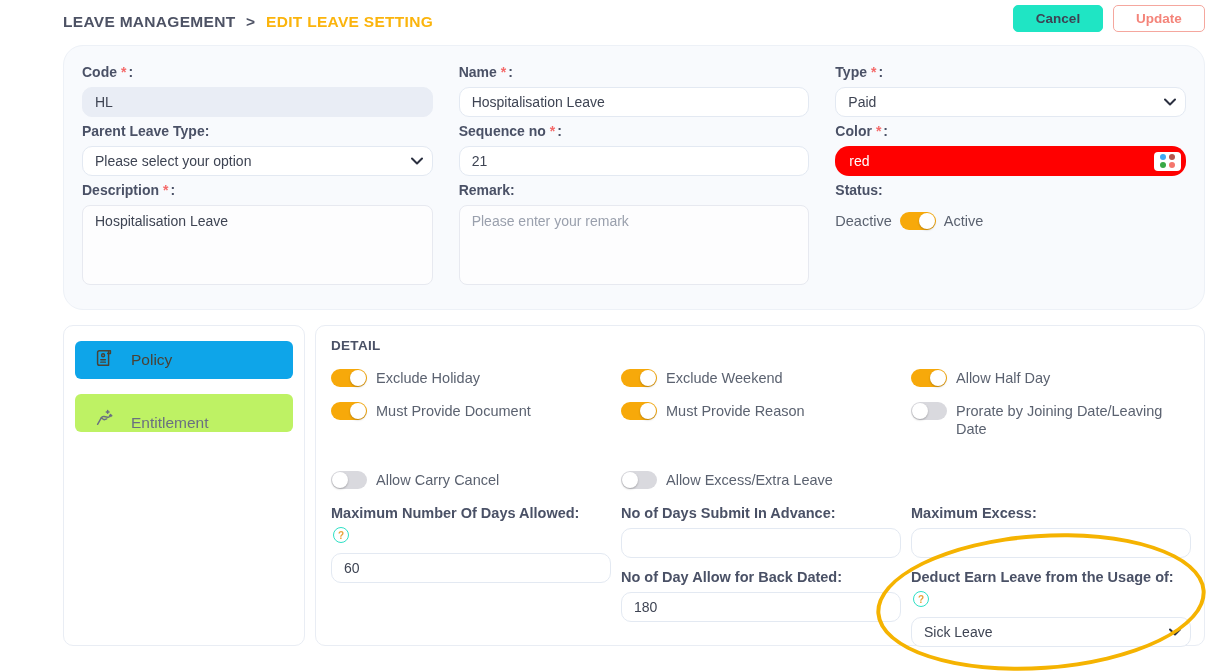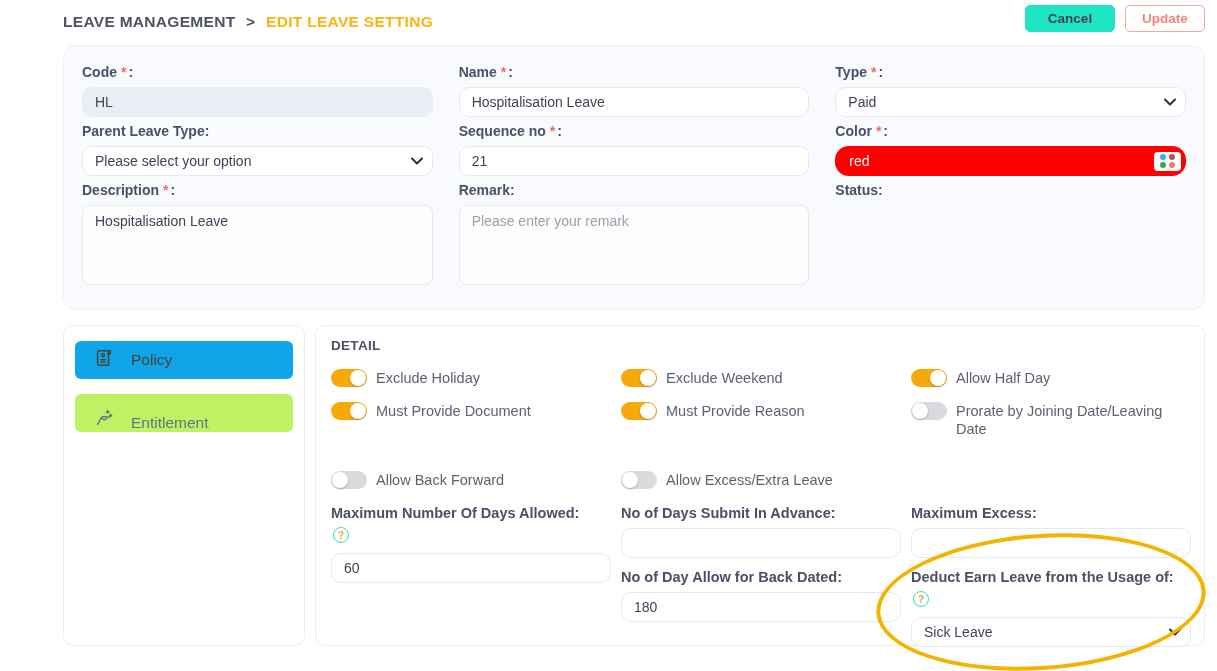--- a/index.html
+++ b/index.html
@@ -9,24 +9,24 @@
 
   
   .breadcrumb { position:absolute; left:63px; top:13px; font-size:15.5px;
     font-weight:700; color:#4D5264; letter-spacing:.3px; }
   .breadcrumb .sep { margin:0 6px; color:#4D5264; }
   .breadcrumb .current { color:#FBB40C; }
   .actions { position:absolute; right:12px; top:5px; display:flex; gap:10px; }
   .btn { height:27px; border-radius:5px; font-size:13.5px; font-weight:700;
     display:flex; align-items:center; justify-content:center; cursor:pointer; }
   .btn-cancel { width:90px; background:#1FE5C4; color:#3D4354; border:1px solid #1FE5C4; }
-  .btn-update { width:80px; background:#ffffff; color:#F4847A; border:1px solid #F5A79E; }
-
-  
-  .card { background:#F8FAFD; border:1px solid #EDF1F7; border-radius:13px; }
+  .btn-update { width:92px; background:#ffffff; color:#F4847A; border:1px solid #F5A79E; }
+
+  
+  .card { background:#F8FAFD; border:1px solid #EDF1F7; border-radius:20px; }
   .form-card { position:absolute; left:63px; top:45px; width:1142px; height:265px;
     padding:12px 18px; display:grid; grid-template-columns:repeat(3,1fr);
     column-gap:26px; align-content:start; }
   .label { font-size:14px; font-weight:700; color:#4A5166; margin:6px 0 7px 0; }
   .req { color:#F46A6A; margin:0 2px 0 4px; }
   .cell { min-width:0; }
   .input { width:100%; height:30px; border-radius:10px; border:1px solid #E3E9F2;
     background:#ffffff; padding:0 12px; font-size:14px; color:#3E4453;
     font-family:"Liberation Sans", sans-serif; outline:none; }
   .input.disabled { background:#E9EDF5; border-color:#E9EDF5; }
@@ -181,20 +181,27 @@
       <textarea class="textarea" style="">Hospitalisation Leave</textarea>
     </div>
 
     <div class="cell">
       <div class="label">Remark:</div>
       <textarea class="textarea" placeholder="Please enter your remark" style=""></textarea>
     </div>
 
     <div class="cell">
       <div class="label">Status:</div>
+      <div class="status-row">
+        <span>Deactive</span>
+        <span class="toggle on">
+            <span class="knob"></span>
+          </span>
+        <span>Active</span>
+      </div>
     </div>
   </div>
 
   <div class="side-card">
     <div class="tab active">
       <span>
         <svg width="22" height="22" viewBox="0 0 24 24" fill="none" stroke="#4A4235" stroke-width="1.6" stroke-linecap="round" stroke-linejoin="round">
           <path d="M7 4 h10 v16 h-10 a2 2 0 0 1 -2 -2 v-12 a2 2 0 0 1 2 -2 z"></path>
           <path d="M17 4 h2 v3 h-3"></path>
           <circle cx="11" cy="9" r="1.6"></circle>
@@ -253,21 +260,21 @@
       <div class="trow">
         <span class="toggle">
             <span class="knob"></span>
           </span>
         <span>Prorate by Joining Date/Leaving Date</span>
       </div>
       <div class="trow" style="margin-top:18px">
         <span class="toggle">
             <span class="knob"></span>
           </span>
-        <span>Allow Back Forward</span>
+        <span>Allow Carry Cancel</span>
       </div>
       <div class="trow" style="margin-top:18px">
         <span class="toggle">
             <span class="knob"></span>
           </span>
         <span>Allow Excess/Extra Leave</span>
       </div>
       <div></div>
     </div>
 

